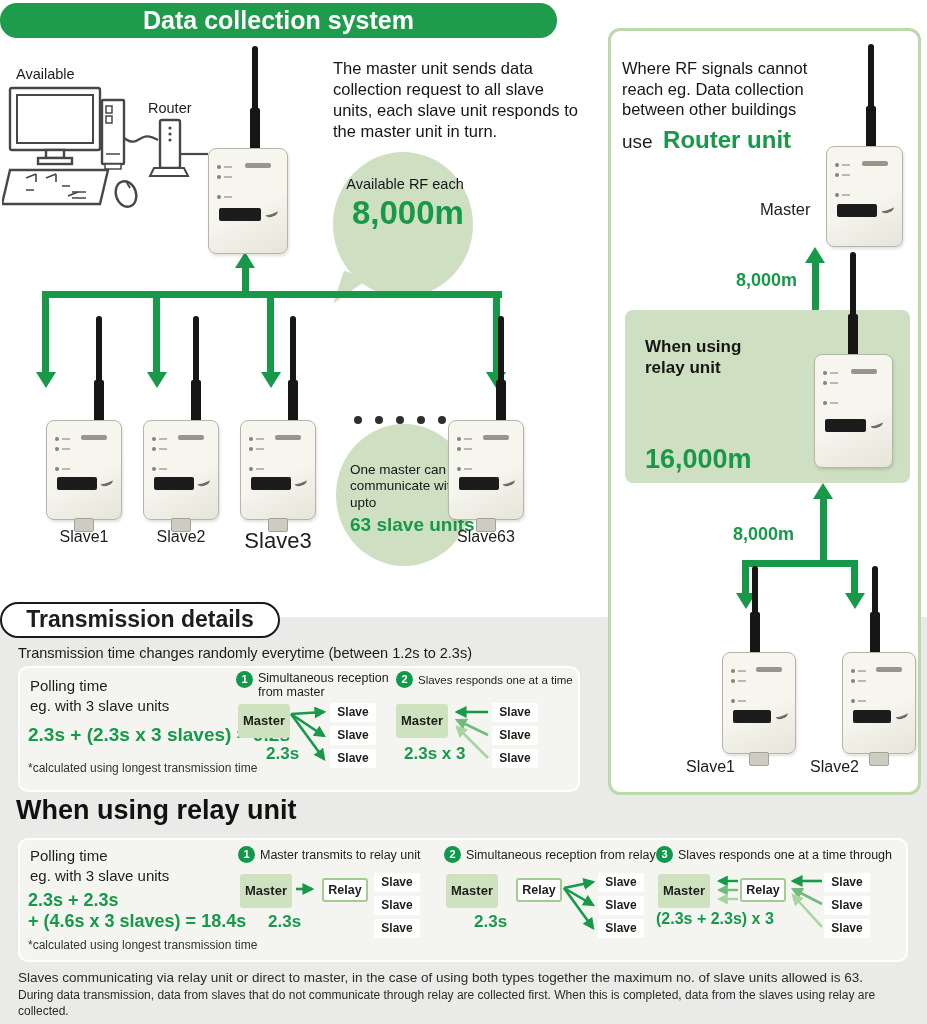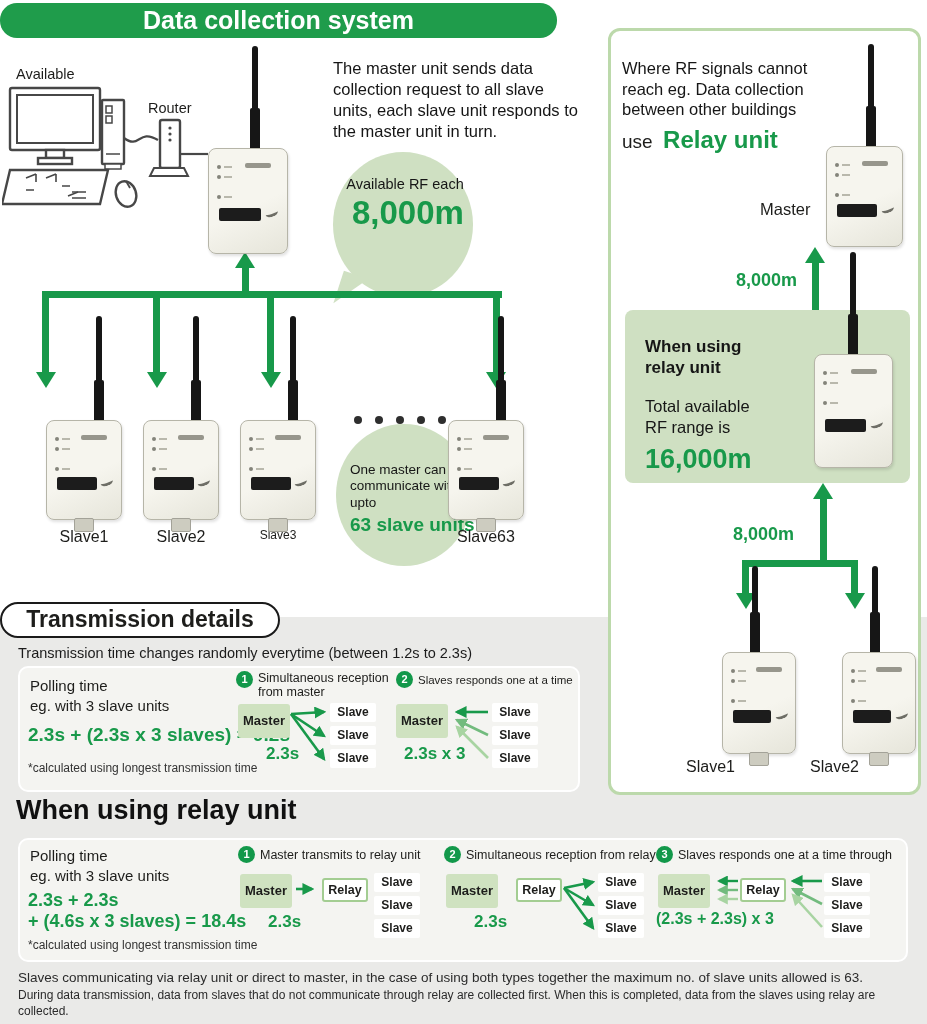--- a/index.html
+++ b/index.html
@@ -119,38 +119,37 @@
   <div class="ab dot z2" style="left:417px;top:416px"></div>
   <div class="ab dot z2" style="left:438px;top:416px"></div>
 
   <div class="ab tail2 z2" style="left:444px;top:420px"></div>
   <div class="ab bubble z2" style="left:336px;top:424px;width:136px;height:142px"></div>
   <div class="ab z2" style="left:350px;top:462px;width:116px;font-size:13.5px;line-height:1.22;color:#161616">One master can communicate with upto</div>
   <div class="ab b grn z2 nw" style="left:350px;top:514px;font-size:19px">63 slave units</div>
 
   <div class="ab z2" style="left:46px;top:528px;width:76px;text-align:center;font-size:16px">Slave1</div>
   <div class="ab z2" style="left:143px;top:528px;width:76px;text-align:center;font-size:16px">Slave2</div>
-  <div class="ab z2" style="left:240px;top:528px;width:76px;text-align:center;font-size:12px">Slave3</div>
+  <div class="ab z2" style="left:240px;top:528px;width:76px;text-align:center;font-size:22px">Slave3</div>
   <div class="ab z2" style="left:448px;top:528px;width:76px;text-align:center;font-size:16px">Slave63</div>
 
   <div class="ab z4" style="left:622px;top:58px;width:200px;font-size:16.5px;line-height:1.25;color:#161616">Where RF signals cannot reach eg. Data collection between other buildings</div>
   <div class="ab z4" style="left:622px;top:126px">
     <span style="font-size:19px;vertical-align:baseline">use</span>
-    <span class="b grn" style="font-size:24px;margin-left:6px">Relay unit</span>
+    <span class="b grn" style="font-size:24px;margin-left:6px">Router unit</span>
   </div>
   <div class="ab z4" style="left:760px;top:200px;font-size:16.5px">Master</div>
 
   <div class="ab b grn z4" style="left:736px;top:270px;font-size:18px">8,000m</div>
   <div class="ab tu z4" style="left:805px;top:247px"></div>
   <div class="ab vbar z4" style="left:812px;top:262px;width:7px;height:70px"></div>
   <div class="ab td z4" style="left:805px;top:332px"></div>
 
   <div class="ab gbox z4"></div>
   <div class="ab b z5" style="left:645px;top:336px;width:120px;font-size:17px;line-height:1.25;color:#161616">When using relay unit</div>
-  <div class="ab z5" style="left:645px;top:396px;width:130px;font-size:16.5px;line-height:1.25;color:#161616">Total available RF range is</div>
   <div class="ab b grn z5 nw" style="left:645px;top:444px;font-size:27px">16,000m</div>
 
   <div class="ab b grn z4" style="left:733px;top:524px;font-size:18px">8,000m</div>
   <div class="ab tu z4" style="left:813px;top:483px"></div>
   <div class="ab vbar z4" style="left:820px;top:499px;width:7px;height:62px"></div>
   <div class="ab hbar z4" style="left:742px;top:560px;width:116px;height:7px"></div>
   <div class="ab leg z4" style="left:742px;top:567px;width:7px;height:27px"></div>
   <div class="ab leg z4" style="left:851px;top:567px;width:7px;height:27px"></div>
   <div class="ab td z4" style="left:736px;top:593px"></div>
   <div class="ab td z4" style="left:845px;top:593px"></div>

